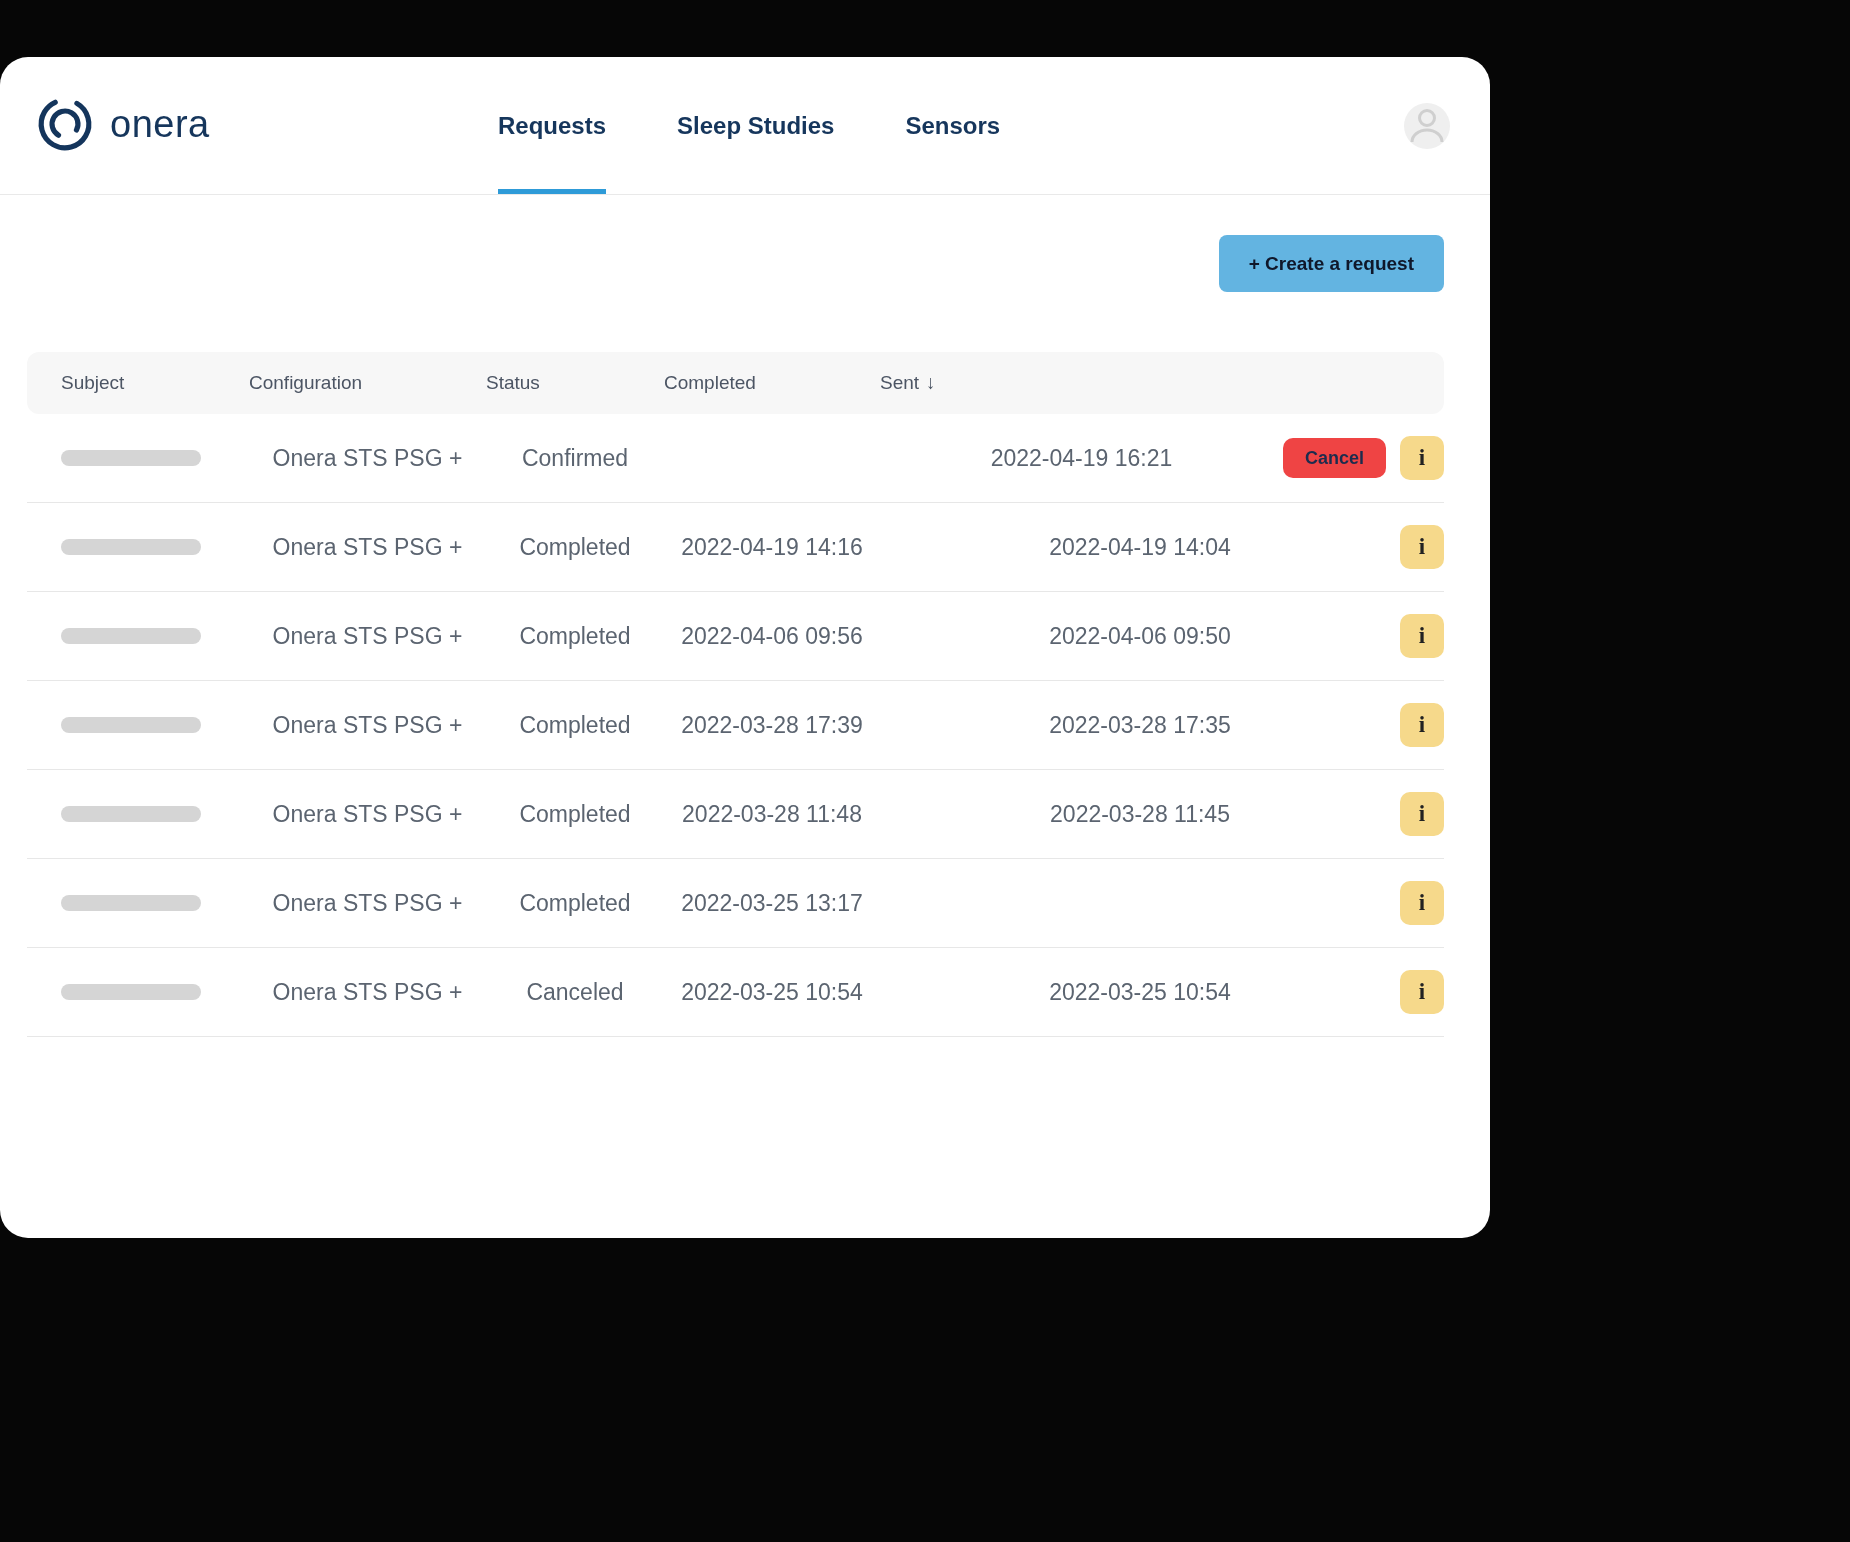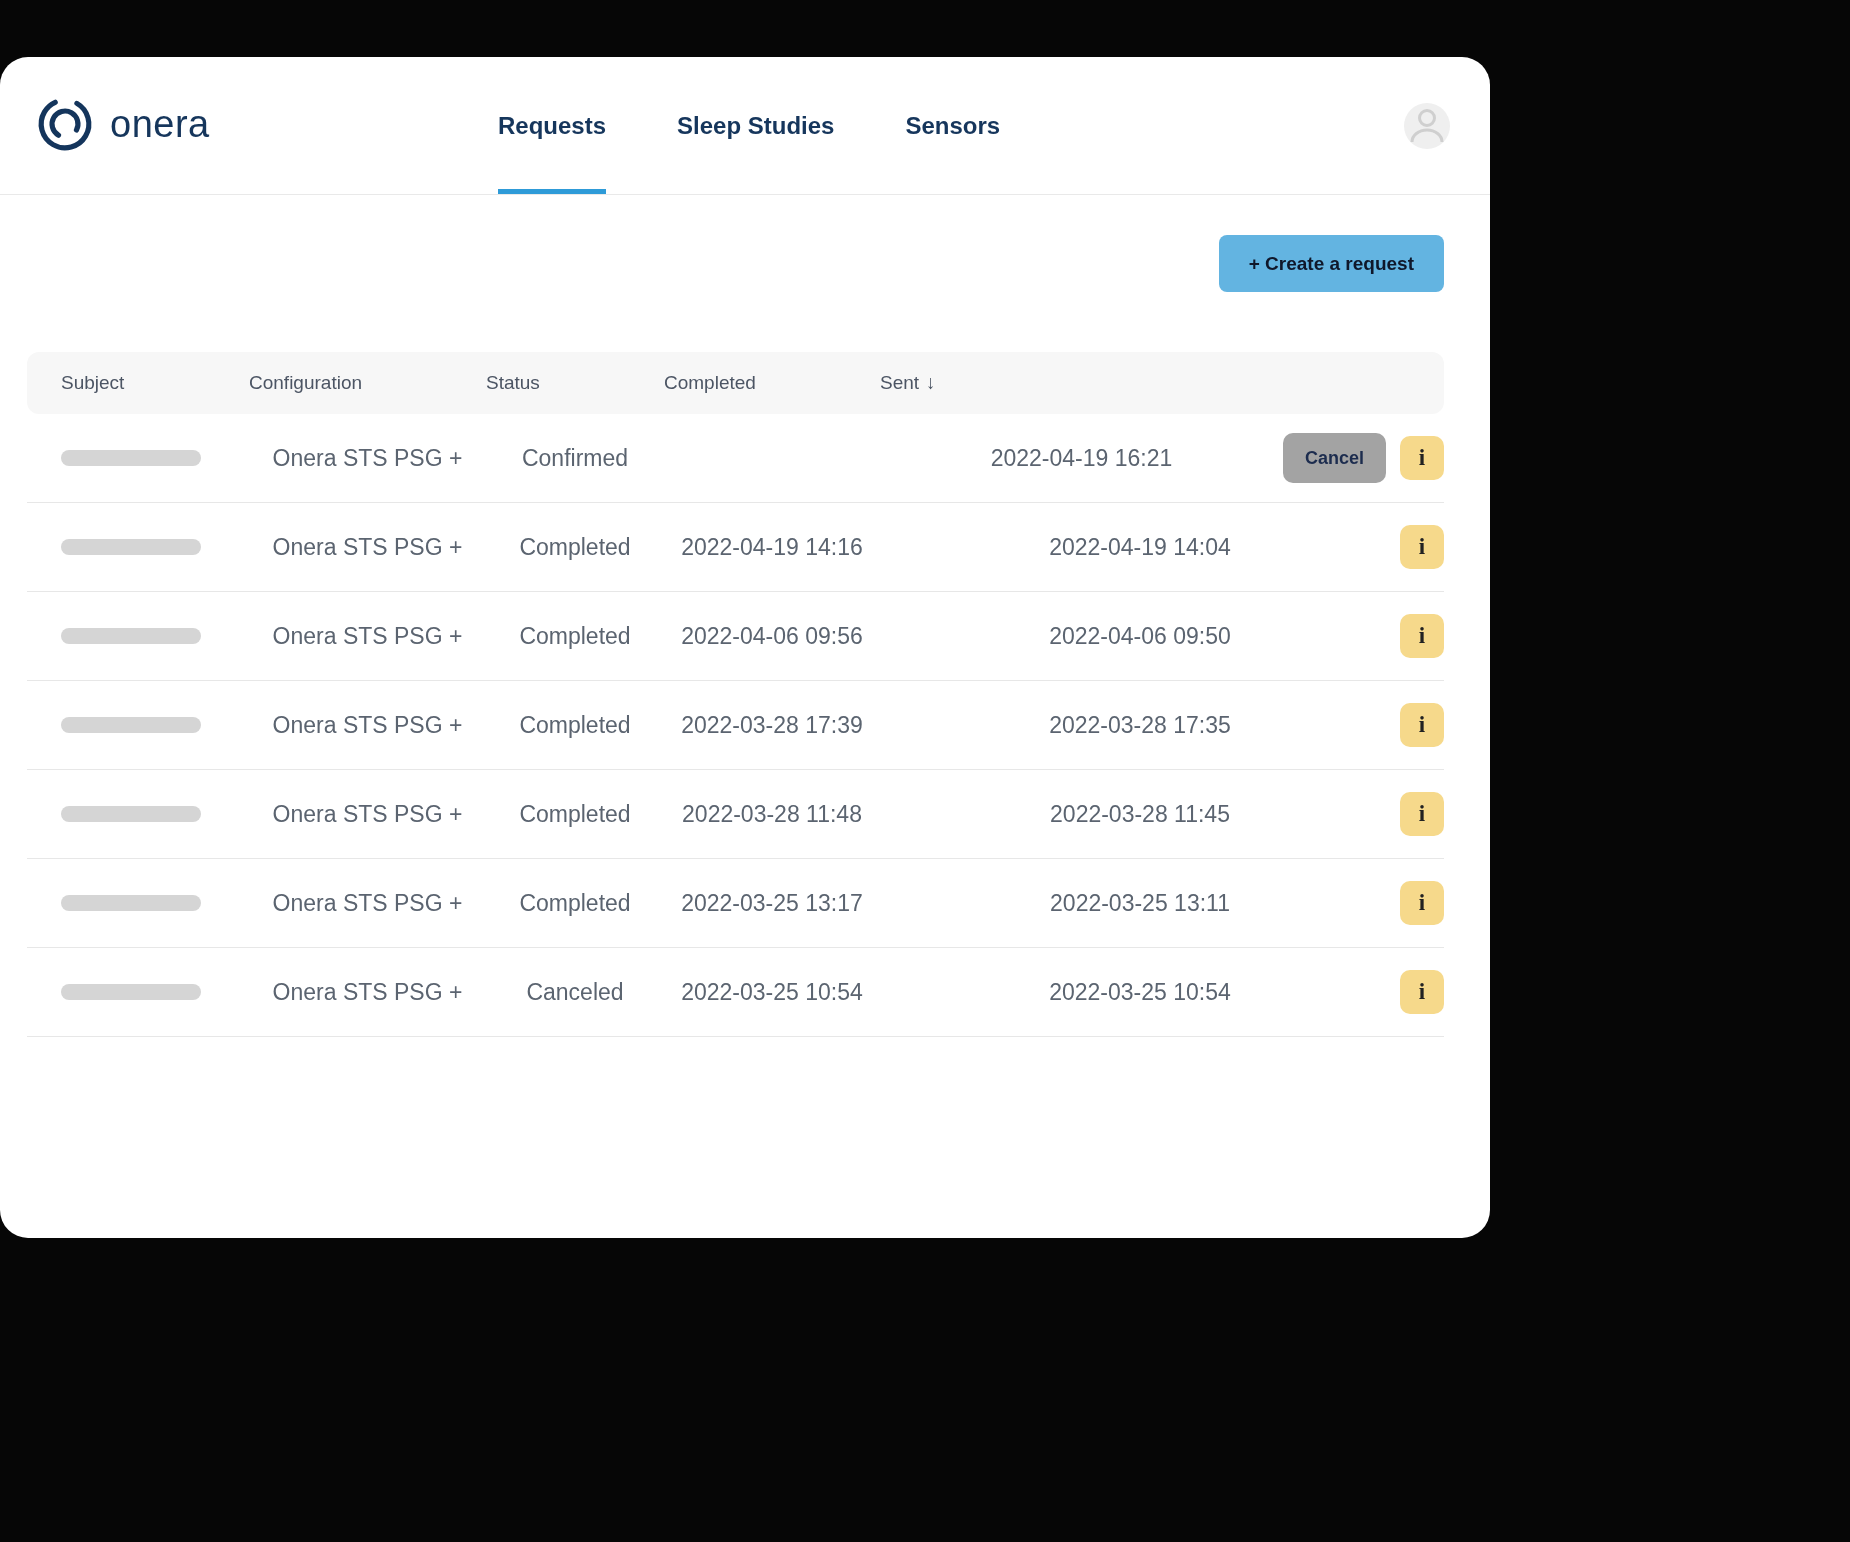--- a/index.html
+++ b/index.html
@@ -128,25 +128,25 @@
     background: #d5d5d5;
   }
   .trow:first-child .pill { width: 152px; }
   .actions {
     display: flex;
     gap: 14px;
     align-items: center;
     justify-content: flex-end;
   }
   .cancel-btn {
-    height: 50px;
+    height: 40px;
     padding: 0 22px;
     border: none;
     border-radius: 10px;
-    background: #a3a3a3;
+    background: #ef4444;
     color: #1c2c4e;
     font-family: "Liberation Sans", sans-serif;
     font-size: 18px;
     font-weight: 700;
     cursor: pointer;
   }
   .info-btn {
     width: 44px; height: 44px;
     border: none;
     border-radius: 10px;
@@ -275,21 +275,20 @@
       </div>
     </div>
 
     <div class="trow row-grid">
       <div>
           <div class="pill"></div>
         </div>
       <div class="cell">Onera STS PSG +</div>
       <div class="cell">Completed</div>
       <div class="cell">2022-03-25 13:17</div>
-      <div class="cell">2022-03-25 13:11</div>
       <div class="actions">
         <button class="info-btn">i</button>
       </div>
     </div>
 
     <div class="trow row-grid">
       <div>
           <div class="pill"></div>
         </div>
       <div class="cell">Onera STS PSG +</div>

